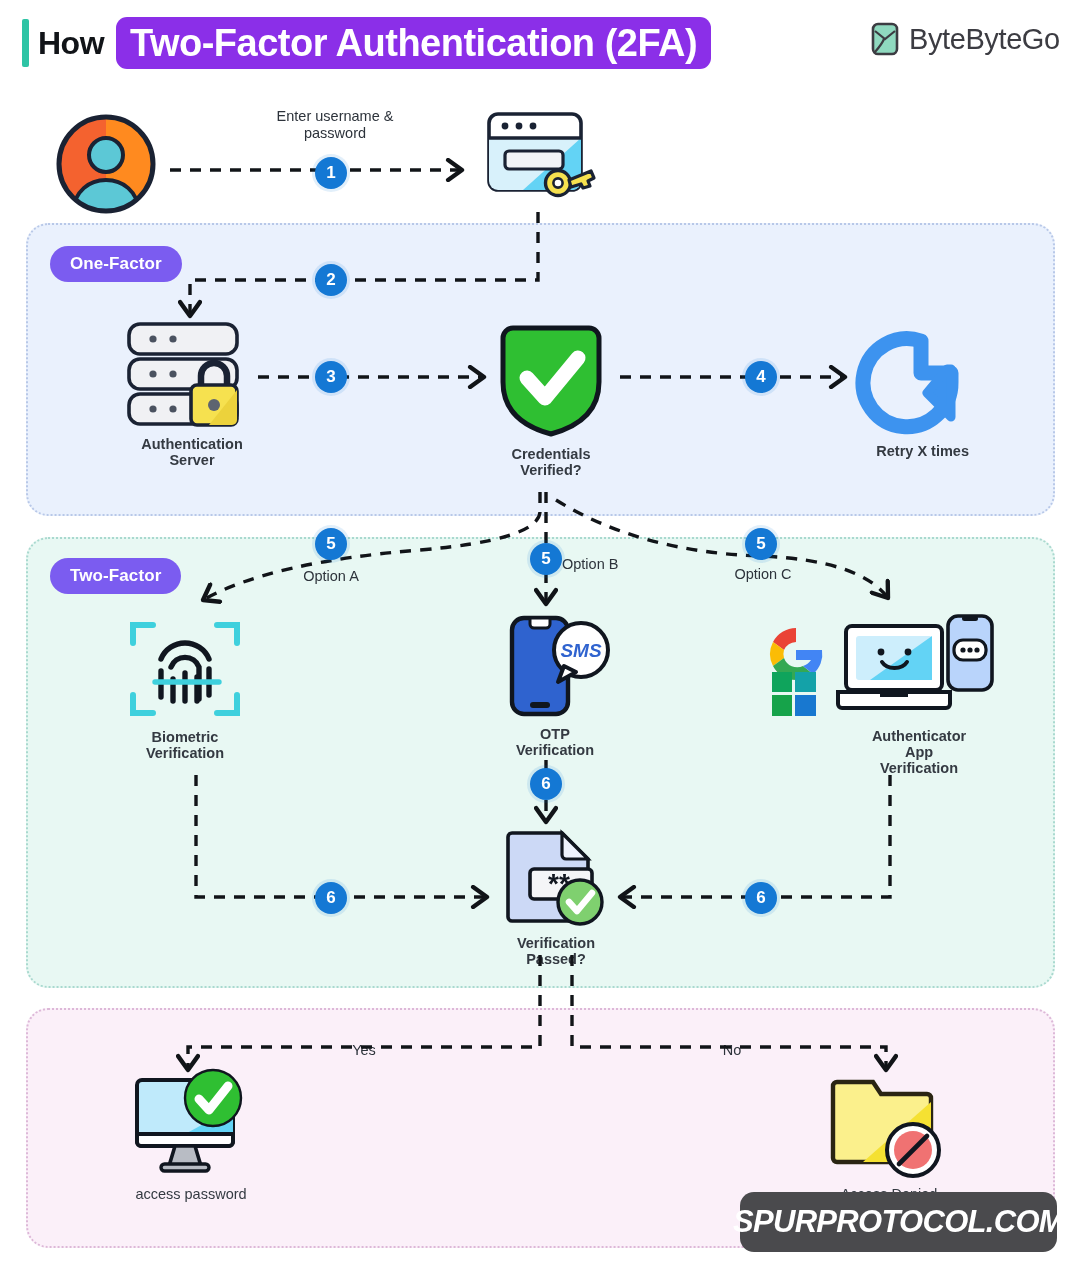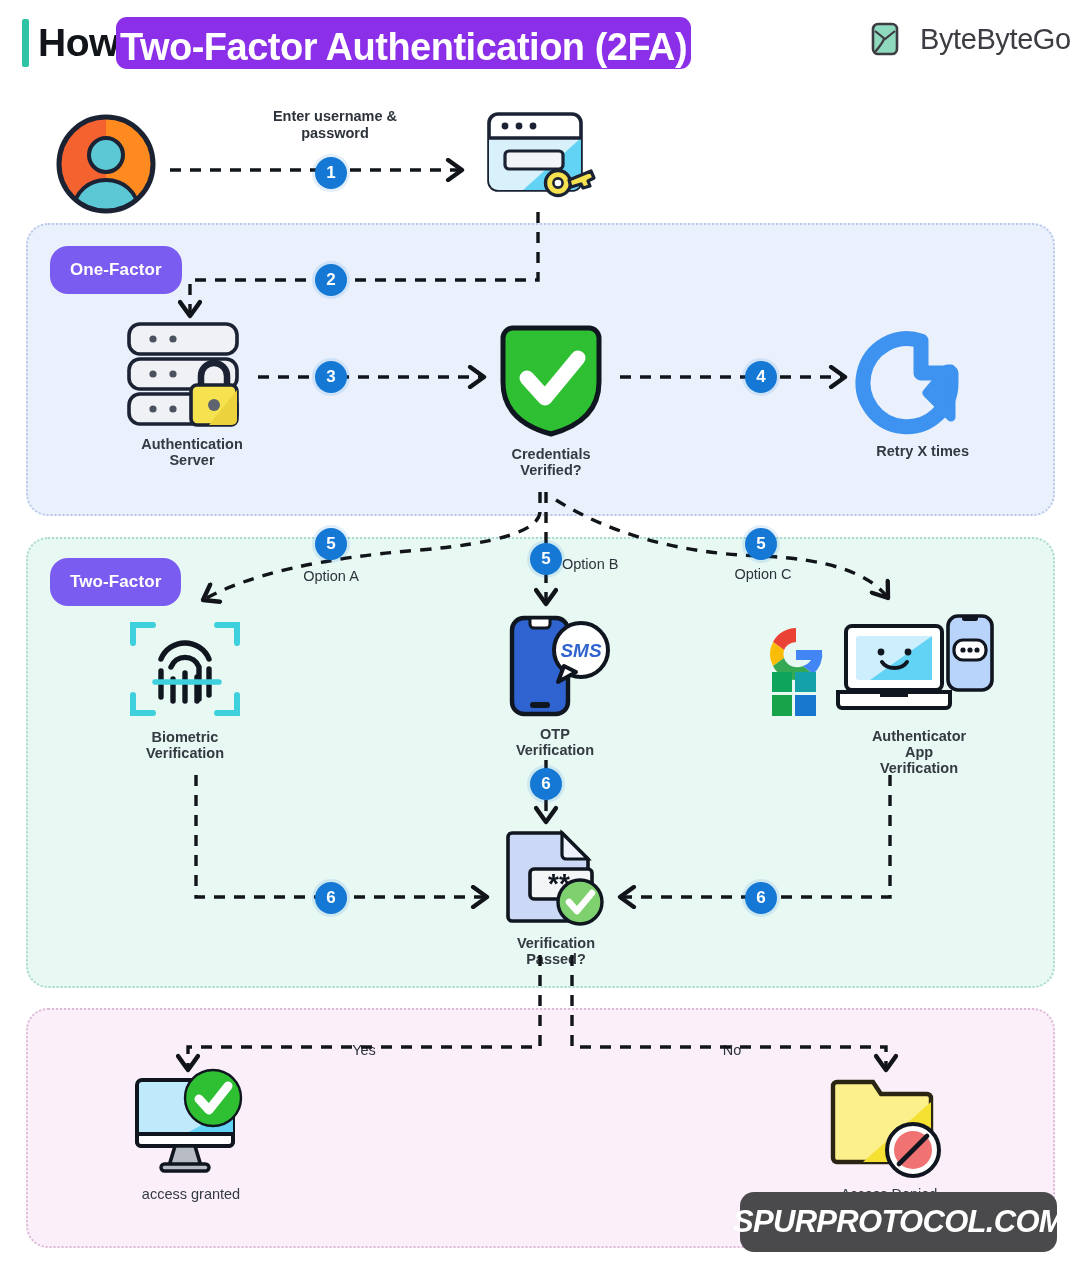--- a/index.html
+++ b/index.html
@@ -13,52 +13,52 @@
   #stage { position: relative; width: 1080px; height: 1262px; }
 
   
   .header { position: absolute; left: 0; top: 0; width: 1080px; height: 88px; }
   .title-bar-accent {
     position: absolute; left: 22px; top: 19px; width: 7px; height: 48px;
     background: #2ec4a5; border-radius: 2px;
   }
   .title-how {
     position: absolute; left: 38px; top: 18px;
-    font-size: 39px; font-weight: 700; color: #111418; letter-spacing: -0.5px;
+    font-size: 32px; font-weight: 700; color: #111418; letter-spacing: -0.5px;
     line-height: 50px;
   }
   .title-pill {
     position: absolute; left: 116px; top: 17px;
-    height: 52px; padding: 0 4px;
+    height: 52px; padding: 0 14px;
     background: #8b2fe8; border-radius: 11px;
-    display: flex; align-items: flex-end;
+    display: flex; align-items: center;
   }
   .title-pill span {
     font-size: 38px; font-weight: 700; color: #ffffff; letter-spacing: -0.5px;
     white-space: nowrap;
   }
   .title-works {
     position: absolute; left: 698px; top: 18px;
     font-size: 39px; font-weight: 700; color: #111418; letter-spacing: -0.5px;
     line-height: 50px;
   }
-  .brand { position: absolute; left: 870px; top: 22px; display: flex; align-items: center; gap: 20px; }
+  .brand { position: absolute; left: 870px; top: 22px; display: flex; align-items: center; gap: 9px; }
   .brand-name { font-size: 29px; font-weight: 500; color: #3c3c42; letter-spacing: -0.4px; }
 
   
   .panel { position: absolute; border-radius: 22px; }
   .panel-one   { left: 26px;  top: 223px;  width: 1029px; height: 293px;
                  background: #eaf1fd; border: 2px dotted #b8c8e8; }
   .panel-two   { left: 26px;  top: 537px;  width: 1029px; height: 451px;
                  background: #e8f8f3; border: 2px dotted #a9d9cf; }
   .panel-three { left: 26px;  top: 1008px; width: 1029px; height: 240px;
                  background: #fbf0f9; border: 2px dotted #ddb8d8; }
 
   .panel-tag {
-    position: absolute; height: 48px; padding: 0 20px;
+    position: absolute; height: 36px; padding: 0 20px;
     background: #7b5cf0; border-radius: 18px;
     display: flex; align-items: center; justify-content: center;
     font-size: 17px; font-weight: 700; color: #ffffff; letter-spacing: 0.1px;
   }
   .tag-one { left: 50px; top: 246px; }
   .tag-two { left: 50px; top: 558px; }
 
   
   .node { position: absolute; display: flex; flex-direction: column; align-items: center; }
   .node-label {
@@ -187,21 +187,21 @@
       <circle cx="50" cy="18" r="3.4" fill="#1a2233"></circle>
       <rect x="22" y="43" width="58" height="18" rx="4" fill="#f2f4f7" stroke="#1a2233" stroke-width="3.2"></rect>
       <g transform="translate(62,52)">
         <circle cx="13" cy="23" r="12.5" fill="#f6e14f" stroke="#1a2233" stroke-width="3.4"></circle>
         <circle cx="13" cy="23" r="4.6" fill="#ffffff" stroke="#1a2233" stroke-width="2.6"></circle>
         <path d="M24 20 L46 11 L49 18 L43 21 L45 26 L38 28 L36 24 L26 27 Z" fill="#f6e14f" stroke="#1a2233" stroke-width="3.2" stroke-linejoin="round"></path>
       </g>
     </svg>
   </div>
 
-  <div class="caption" style="left:250px; top:108px; width:170px;font-weight:bold;">Enter username &amp;
+  <div class="caption" style="left:250px; top:108px; width:170px;">Enter username &amp;
 password</div>
 
   <div class="node" style="left:122px; top:318px; width:140px;">
     <svg width="138" height="112" viewBox="0 0 138 112">
       <g stroke="#1a2233" stroke-width="3.6" fill="#f0f1f4">
         <rect x="6" y="6" width="108" height="30" rx="11"></rect>
         <rect x="6" y="41" width="108" height="30" rx="11"></rect>
         <rect x="6" y="76" width="108" height="30" rx="11"></rect>
       </g>
       <g fill="#4a5260">
@@ -334,21 +334,21 @@
   <div class="node" style="left:130px; top:1068px; width:122px;">
     <svg width="120" height="112" viewBox="0 0 120 112">
       <rect x="6" y="12" width="96" height="66" rx="5" fill="#bfeafb" stroke="#10161f" stroke-width="4"></rect>
       <path d="M102 40 L102 78 L32 78 Z" fill="#63d3f5"></path>
       <path d="M6 66 L102 66 L102 74 A4 4 0 0 1 98 78 L10 78 A4 4 0 0 1 6 74 Z" fill="#ffffff" stroke="#10161f" stroke-width="4"></path>
       <path d="M44 78 L64 78 L70 98 L38 98 Z" fill="#b8bcc4" stroke="#10161f" stroke-width="3.6"></path>
       <rect x="30" y="96" width="48" height="7" rx="3.5" fill="#b8bcc4" stroke="#10161f" stroke-width="3.4"></rect>
       <circle cx="82" cy="30" r="28" fill="#2fbf32" stroke="#10161f" stroke-width="2.4"></circle>
       <path d="M68 31 L78 42 L97 18" fill="none" stroke="#ffffff" stroke-width="9" stroke-linecap="round" stroke-linejoin="round"></path>
     </svg>
-    <div class="node-label lower">access granted</div>
+    <div class="node-label lower">access password</div>
   </div>
 
   <div class="node" style="left:828px; top:1068px; width:122px;">
     <svg width="120" height="112" viewBox="0 0 120 112">
       <path d="M8 14 L44 14 L52 26 L98 26 A4 4 0 0 1 102 30 L102 90 A4 4 0 0 1 98 94 L8 94 A4 4 0 0 1 4 90 L4 18 A4 4 0 0 1 8 14 Z" fill="#fbf08c" stroke="#2a2513" stroke-width="4.4"></path>
       <path d="M102 34 L102 90 A4 4 0 0 1 98 94 L34 94 Z" fill="#f5e132"></path>
       <circle cx="84" cy="82" r="26" fill="#ffffff" stroke="#10161f" stroke-width="4"></circle>
       <circle cx="84" cy="82" r="19" fill="#f07272"></circle>
       <line x1="70" y1="96" x2="98" y2="68" stroke="#10161f" stroke-width="4.6" stroke-linecap="round"></line>
     </svg>

